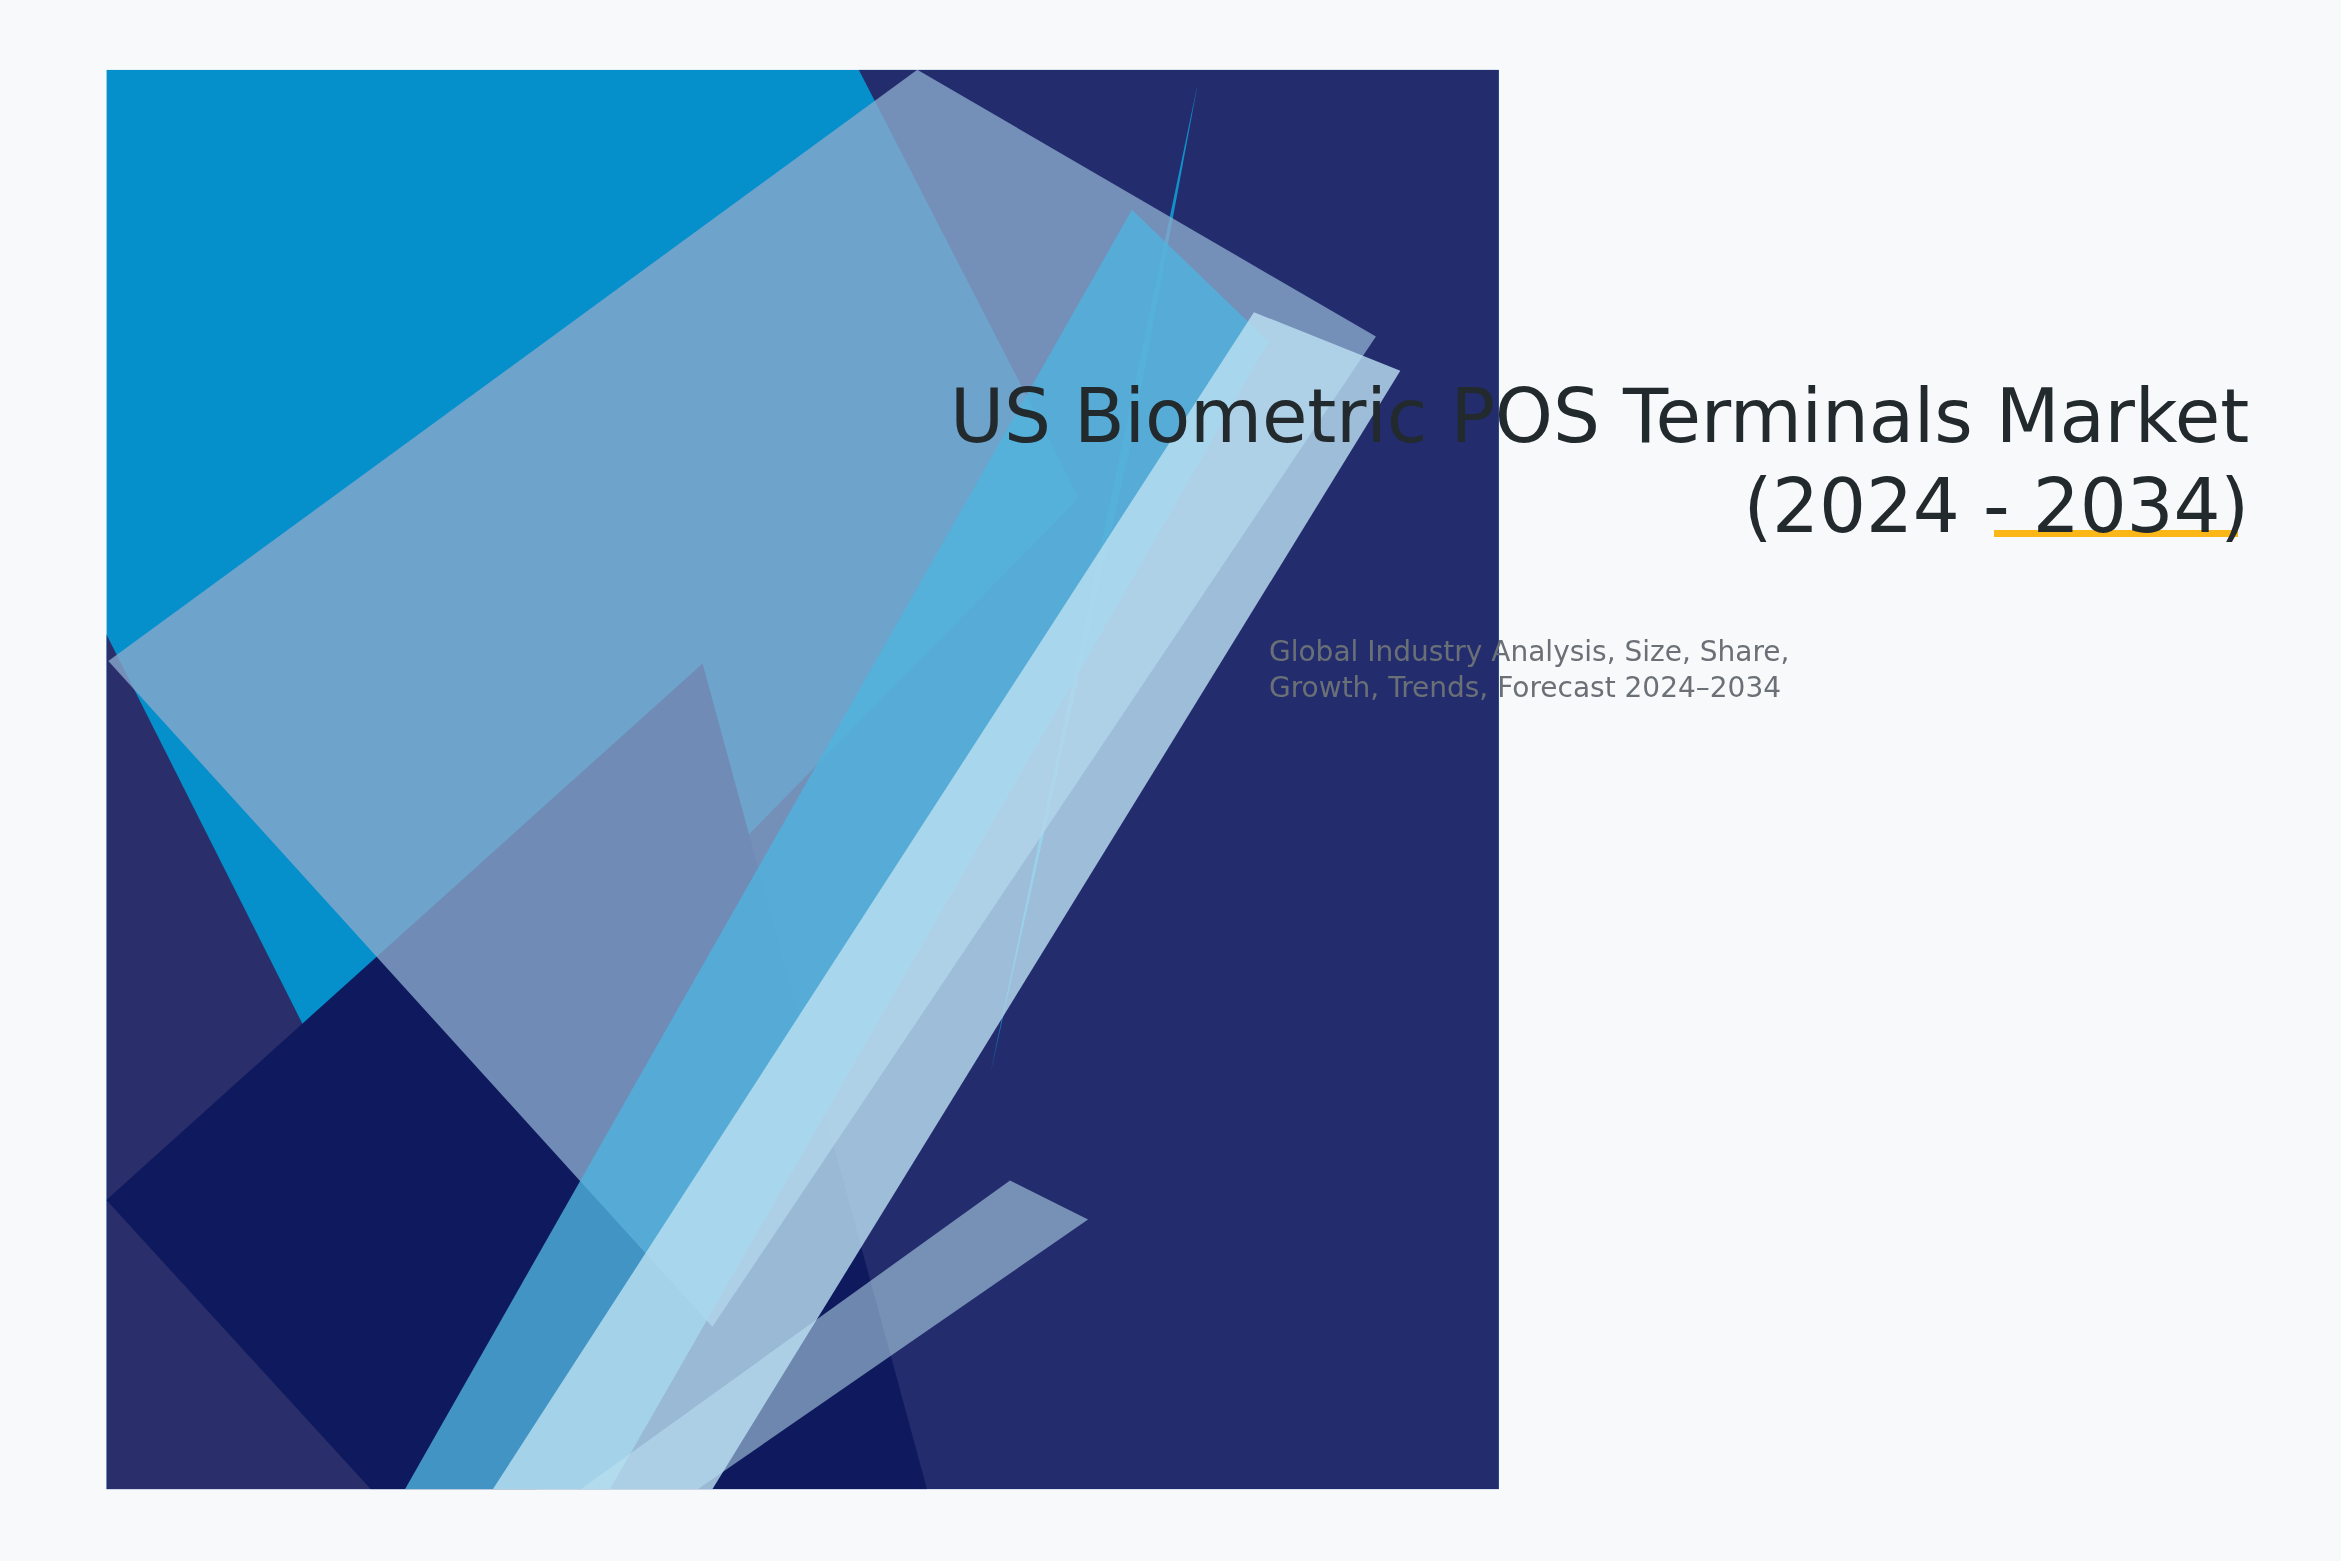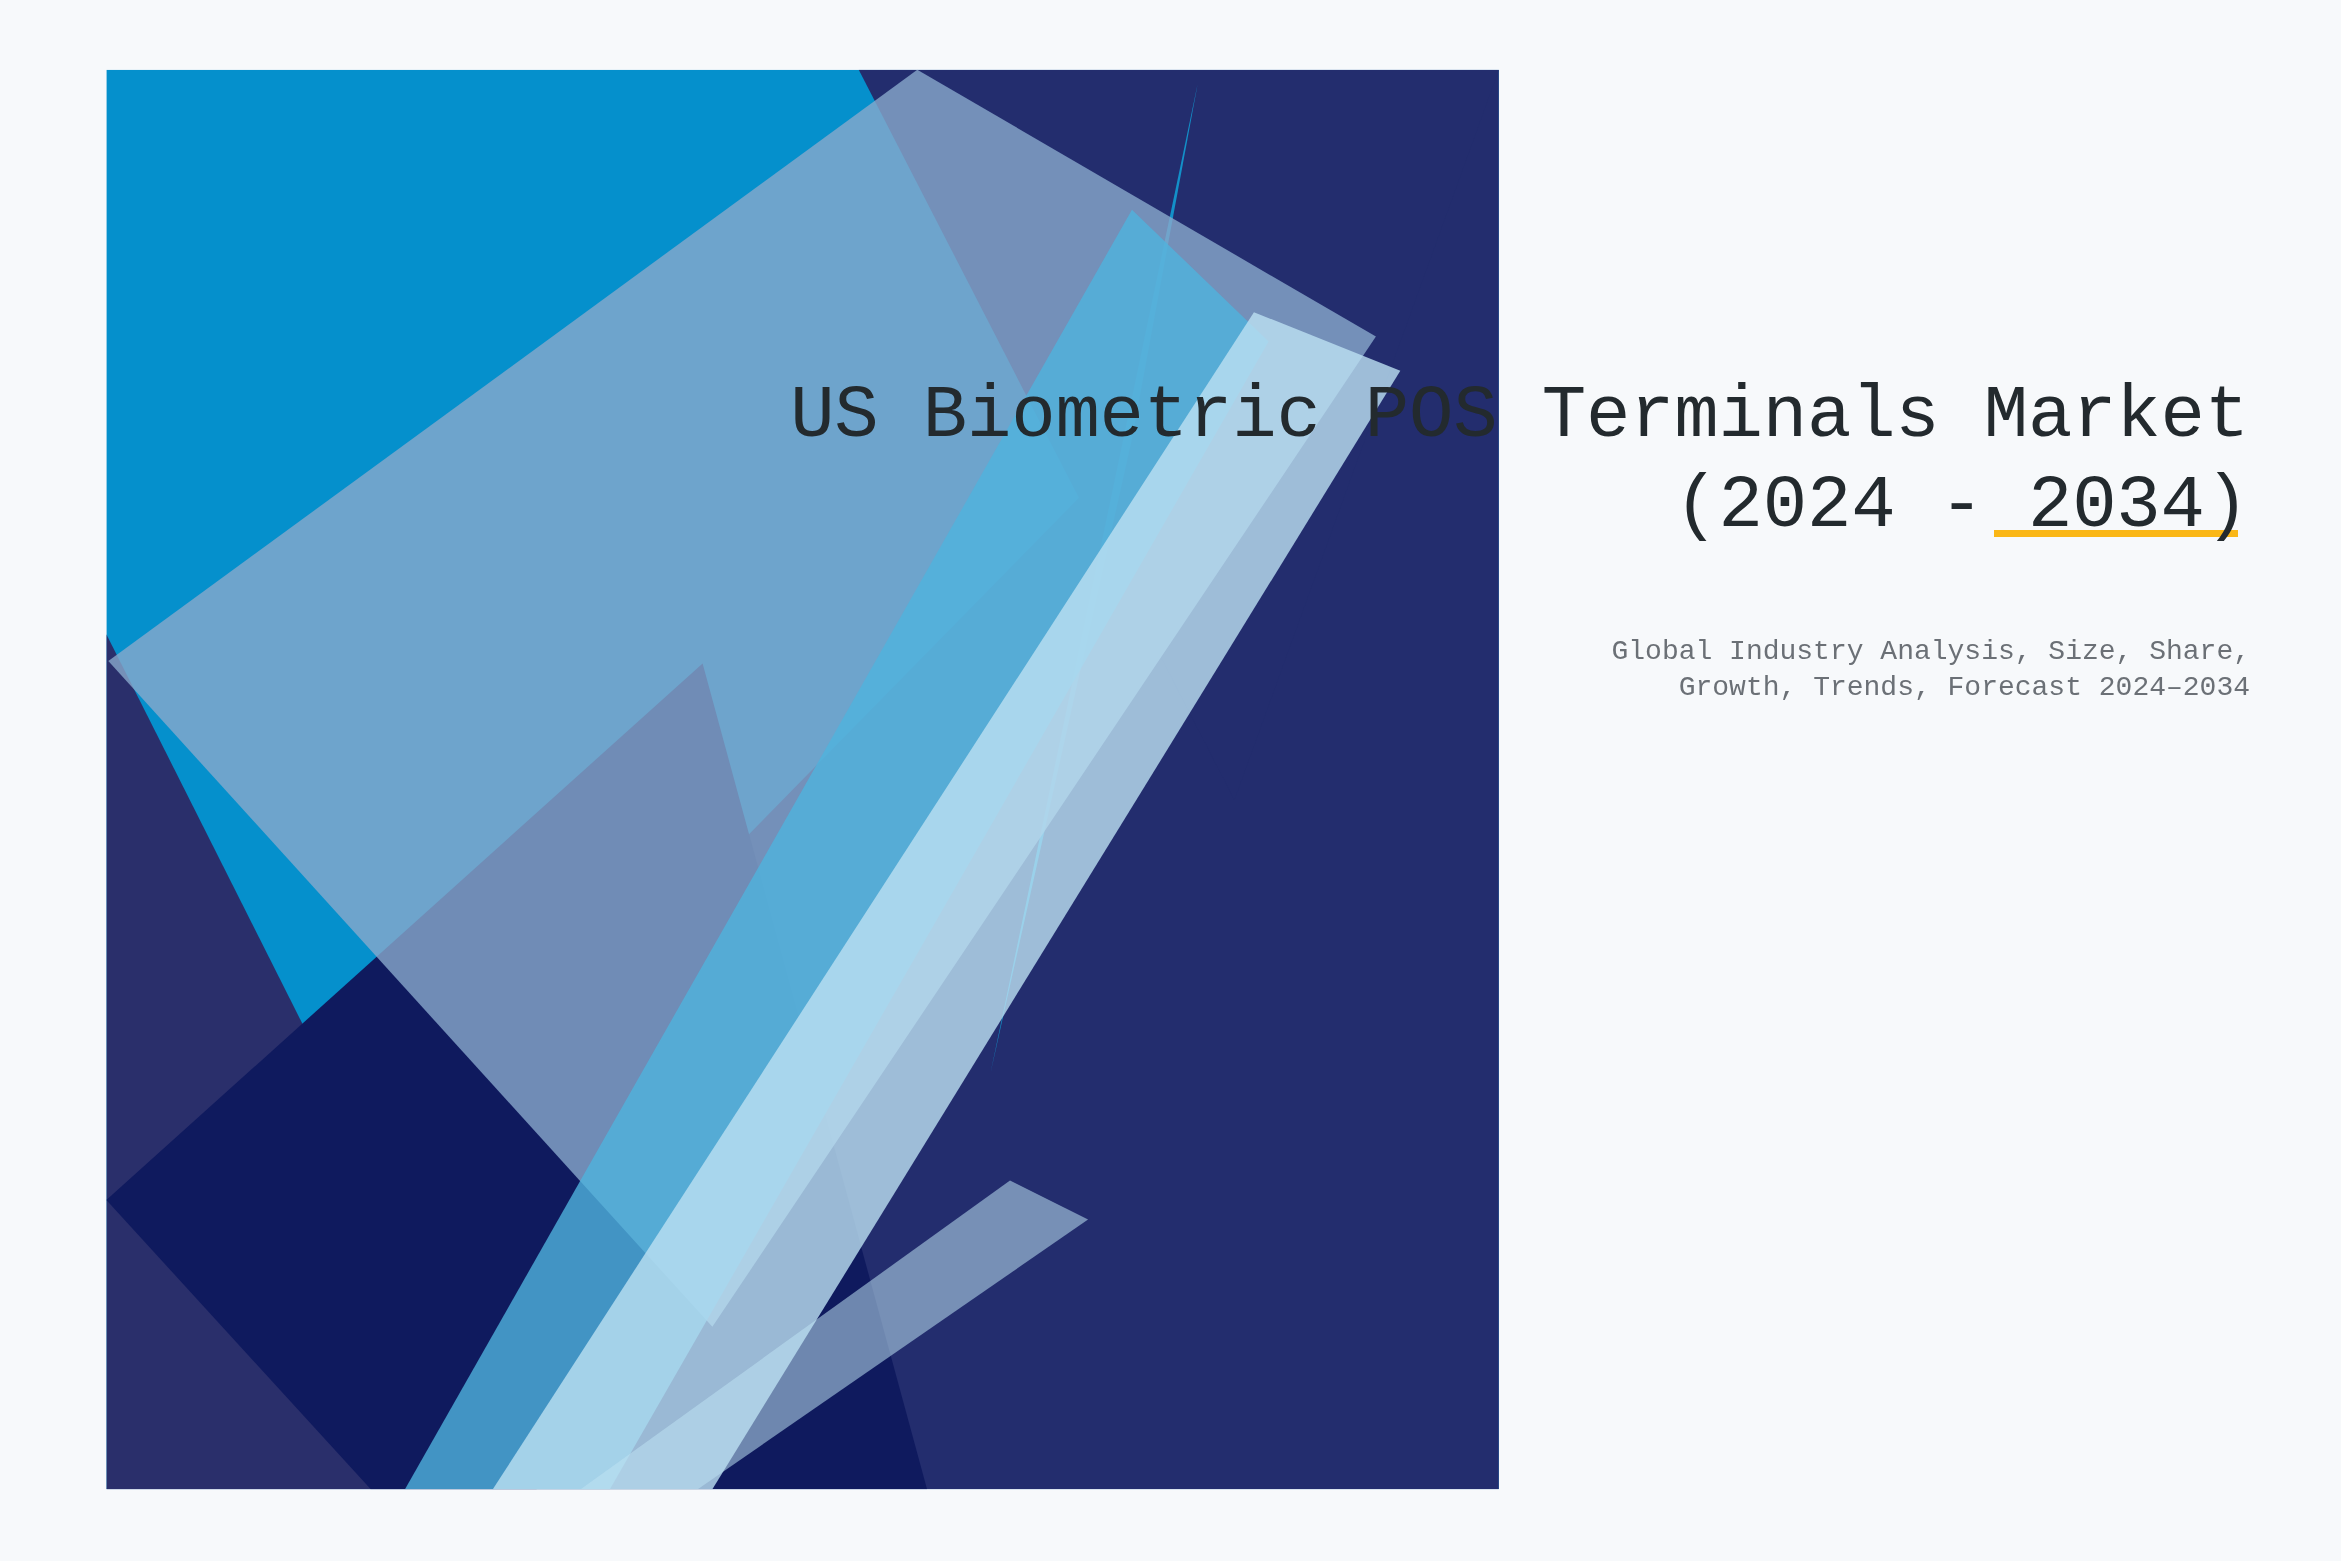--- a/index.html
+++ b/index.html
@@ -15,21 +15,20 @@
     overflow: hidden;
     position: relative;
   }
 
   #cover {
     position: absolute;
     inset: 0;
     width: 2342px;
     height: 1561px;
     background: #f7f9fb;
-    font-family: Liberation Mono, monospace;
   }
 
   
   #artwork {
     position: absolute;
     left: 0;
     top: 0;
     width: 2342px;
     height: 1561px;
     display: block;
@@ -65,21 +64,20 @@
     height: 6.8px;
     background: #fab717;
     z-index: 4;
   }
 
   #subtitle {
     position: absolute;
     left: 1269px;
     top: 634px;
     width: 981px;
-    text-align: right;
     font-size: 28px;
     line-height: 1.30;
     color: #6b7076;
     font-weight: 400;
     white-space: pre-line;
     z-index: 5;
   }
 </style>
 </head>
 <body>

